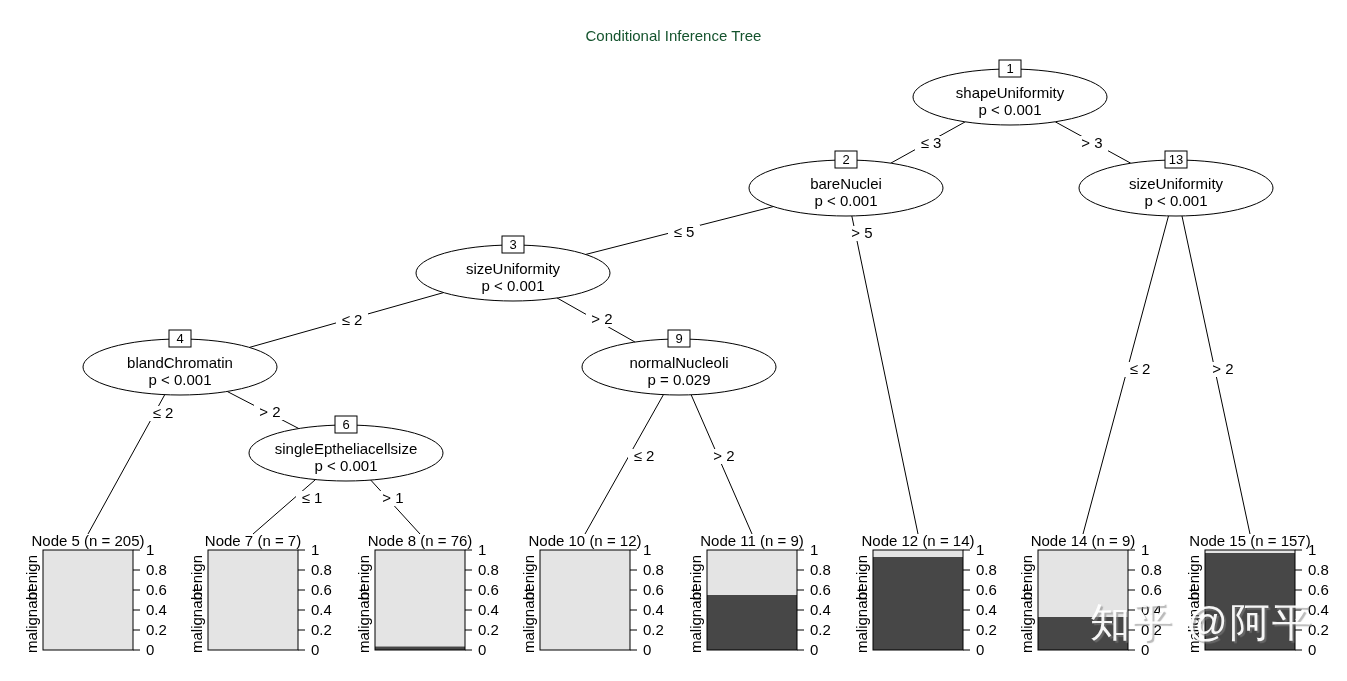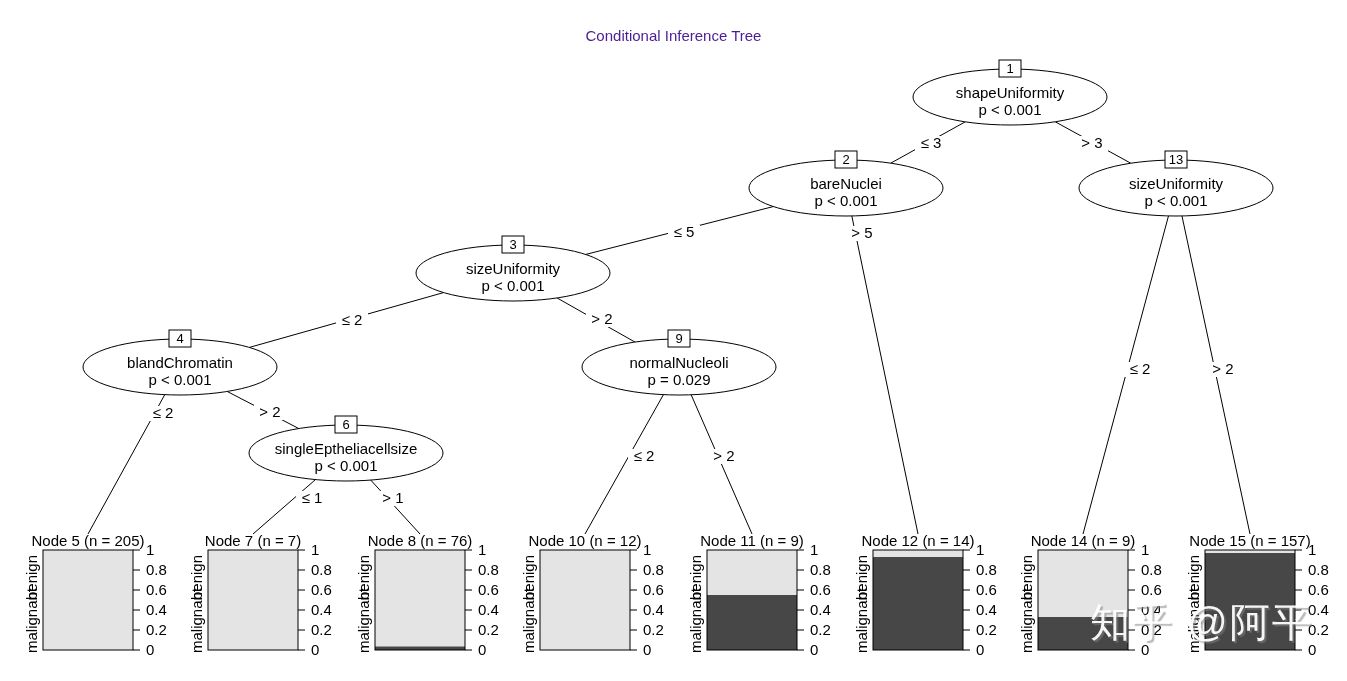--- a/index.html
+++ b/index.html
@@ -4,21 +4,21 @@
 <style>
   html,body { margin:0; padding:0; background:#fff; }
   .stage {
     position:relative; width:1347px; height:681px; background:#ffffff;
     overflow:hidden; font-family:"Liberation Sans", sans-serif;
   }
   .stage svg { position:absolute; top:0; left:0; }
   svg text { font-family:"Liberation Sans", sans-serif; fill:#000; }
   .plot-title {
     position:absolute; top:27px; left:0; right:0; text-align:center;
-    font-size:15px; color:#4c1d95; z-index:2;
+    font-size:15px; color:#14532d; z-index:2;
   }
   .watermark {
     position:absolute; left:1090px; top:595px; z-index:3;
     font-size:40px; letter-spacing:2px; white-space:nowrap;
     color:rgba(255,255,255,0.95);
     text-shadow:2px 2px 1px rgba(130,130,130,0.55);
     font-family:"Liberation Sans", sans-serif;
   }
 </style>
 </head>

